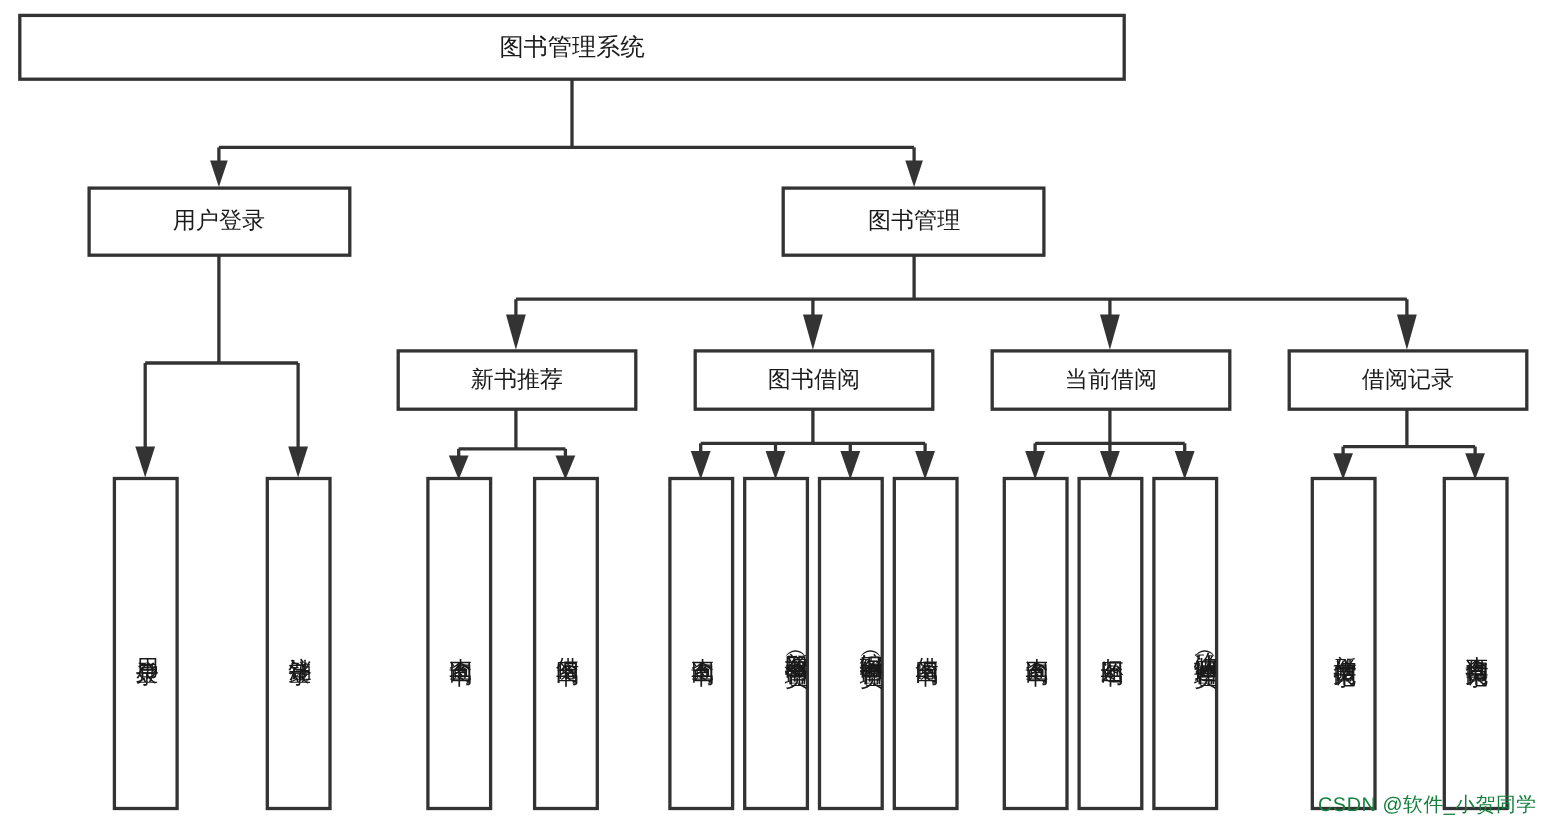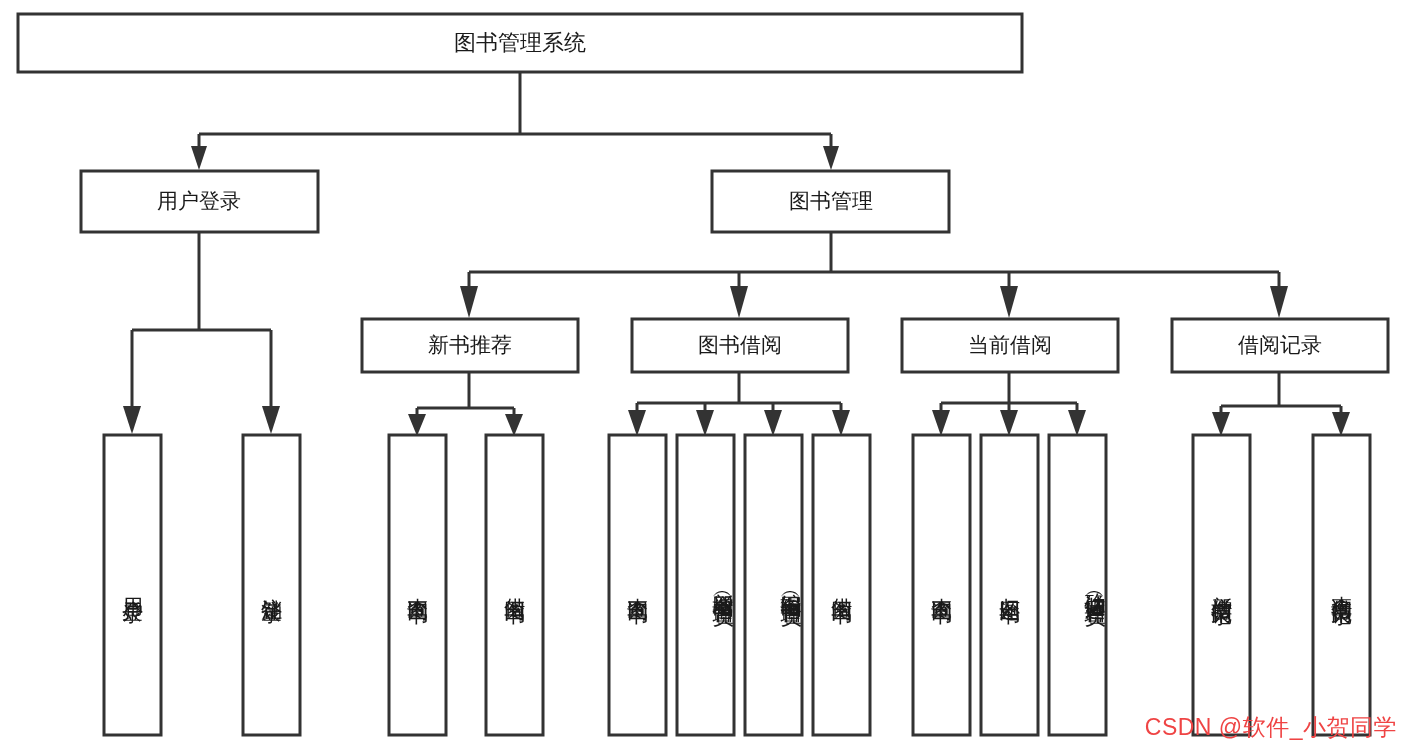--- a/index.html
+++ b/index.html
@@ -69,22 +69,22 @@
     justify-content: center;
     text-align: center;
     white-space: nowrap;
     pointer-events: none;
   }
   #watermark {
     position: absolute;
     right: 8px;
     bottom: 4px;
     font-family: "Liberation Sans", "DejaVu Sans", sans-serif;
-    font-size: 23px;
-    color: #ef4444;
+    font-size: 18px;
+    color: #15803d;
     letter-spacing: 0.5px;
     white-space: nowrap;
   }
 </style>
 </head>
 <body>
 
 <div id="diagram-root">
 
   <svg id="flow-svg" viewBox="0 0 1405 747">

